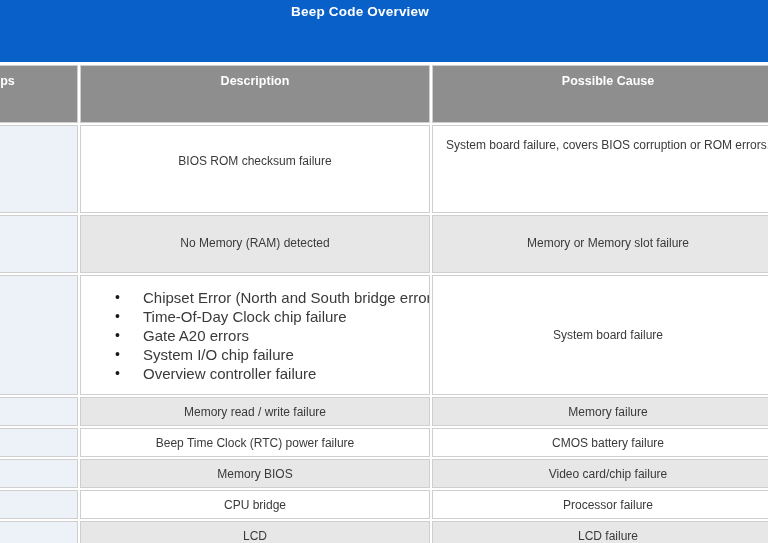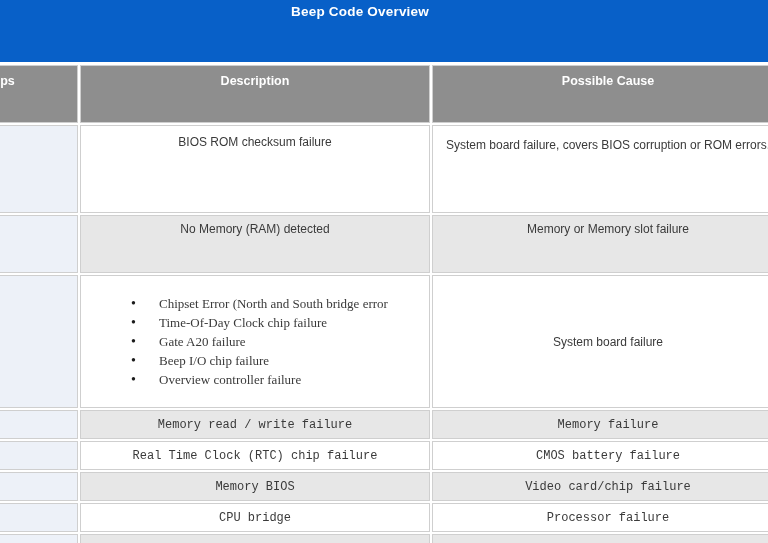--- a/index.html
+++ b/index.html
@@ -60,31 +60,30 @@
     vertical-align: top;
     padding-top: 8px;
     height: 58px;
   }
   td.beeps { background: #edf1f8; }
   tr.rowA td.body { background: #ffffff; }
   tr.rowB td.body { background: #e7e7e7; }
   tr.h88  td { height: 88px; }
   tr.h58  td { height: 58px; }
   tr.h120 td { height: 120px; }
-  tr.h29  td { height: 29px; font-family: Liberation Mono, monospace; }
-  td.vtop   { vertical-align: top; padding-top: 6px; text-align: center; }
+  tr.h29  td { height: 29px; }
+  td.vtop   { vertical-align: top; padding-top: 20px; text-align: center; }
   td.vtop12 { vertical-align: top; padding-top: 12px; }
-  td.vtop24 { vertical-align: top; padding-top: 9px; }
+  td.vtop24 { vertical-align: top; padding-top: 28px; }
   td.cause  { padding-left: 10px; padding-right: 10px; }
   ul.bullets {
     list-style: none;
-    margin: 17px;
+    margin: 1px;
     padding: 0;
-    font-size: 13px;
-    font-family: Liberation Serif, serif;
+    font-size: 15px;
   }
   ul.bullets li {
     position: relative;
     text-align: left;
     padding-left: 60px;
     line-height: 19px;
     white-space: nowrap;
   }
   ul.bullets li::before {
     content: "\2022";
@@ -130,37 +129,37 @@
         <td class="body desc vtop">No Memory (RAM) detected</td>
         <td class="body cause vtop">Memory or Memory slot failure</td>
       </tr>
 
       <tr class="rowA h120">
         <td class="beeps"></td>
         <td class="body desc">
           <ul class="bullets">
             <li>Chipset Error (North and South bridge error</li>
             <li>Time-Of-Day Clock chip failure</li>
-            <li>Gate A20 failure</li>
-            <li>Beep I/O chip failure</li>
+            <li>Gate A20 errors</li>
+            <li>System I/O chip failure</li>
             <li>Overview controller failure</li>
           </ul>
         </td>
         <td class="body cause">System board failure</td>
       </tr>
 
       <tr class="rowB h29">
         <td class="beeps"></td>
         <td class="body desc">Memory read / write failure</td>
         <td class="body cause">Memory failure</td>
       </tr>
 
       <tr class="rowA h29">
         <td class="beeps"></td>
-        <td class="body desc">Real Time Clock (RTC) chip failure</td>
+        <td class="body desc">Beep Time Clock (RTC) power failure</td>
         <td class="body cause">CMOS battery failure</td>
       </tr>
 
       <tr class="rowB h29">
         <td class="beeps"></td>
         <td class="body desc">Memory BIOS</td>
         <td class="body cause">Video card/chip failure</td>
       </tr>
 
       <tr class="rowA h29">

